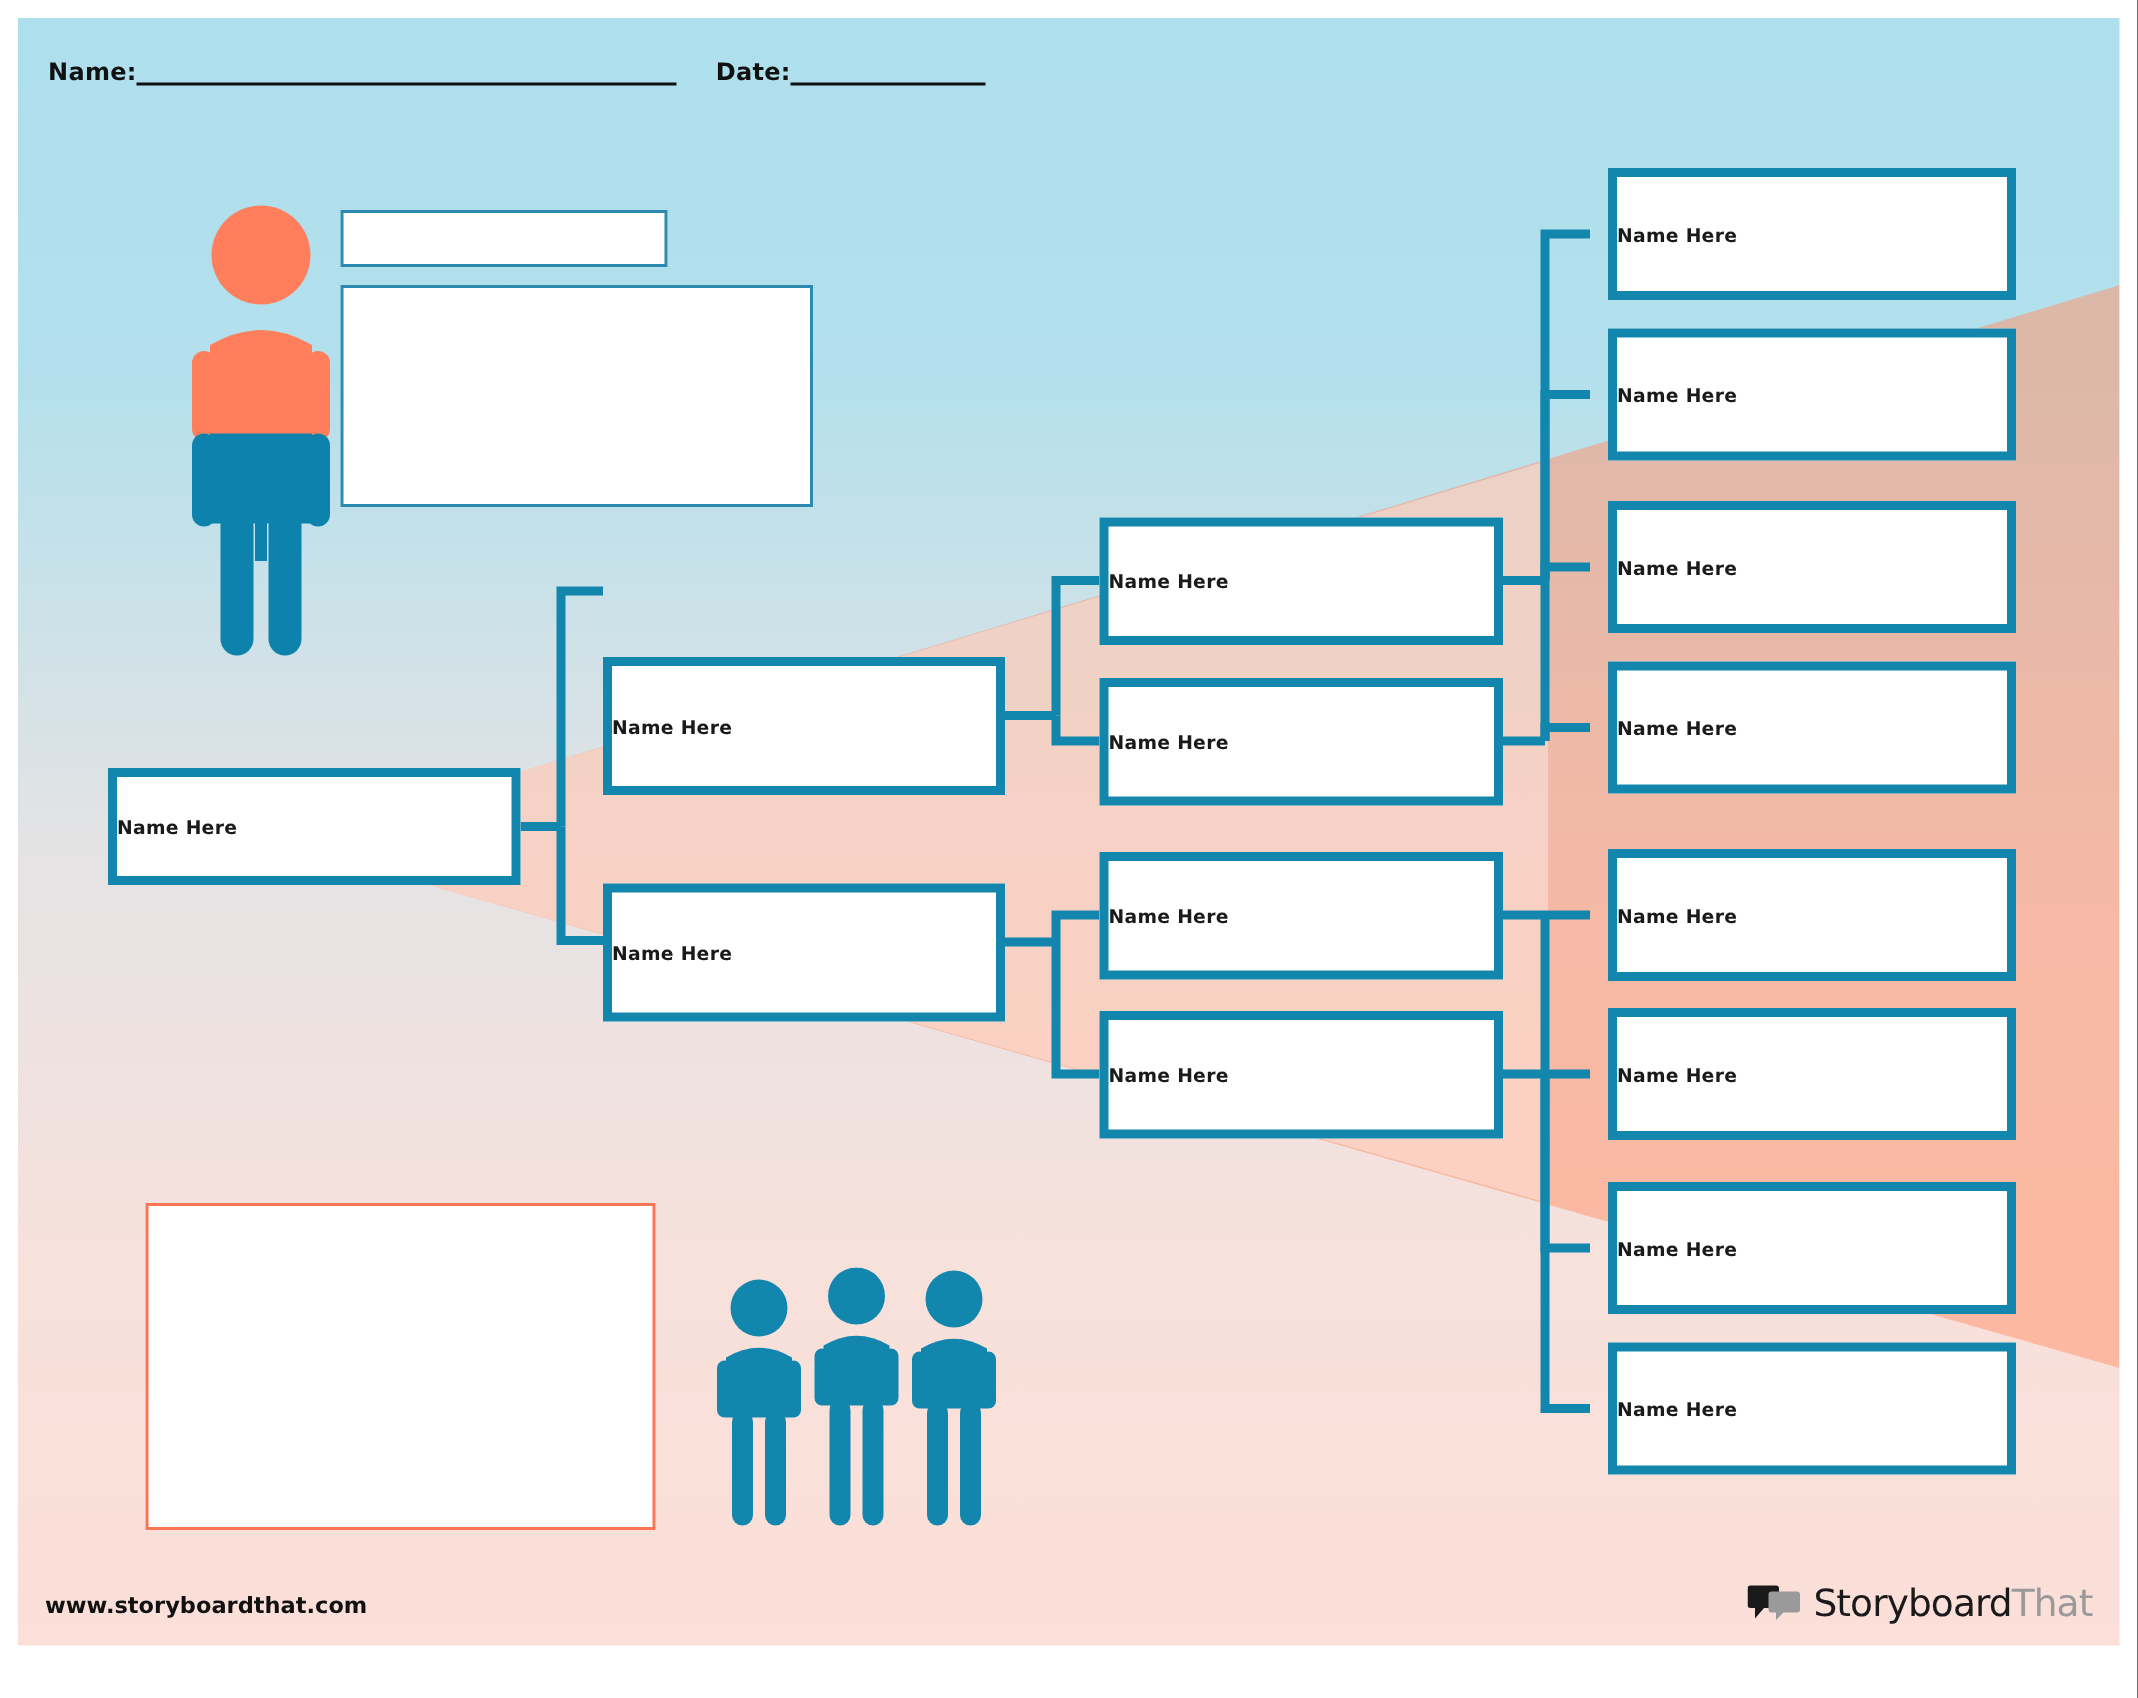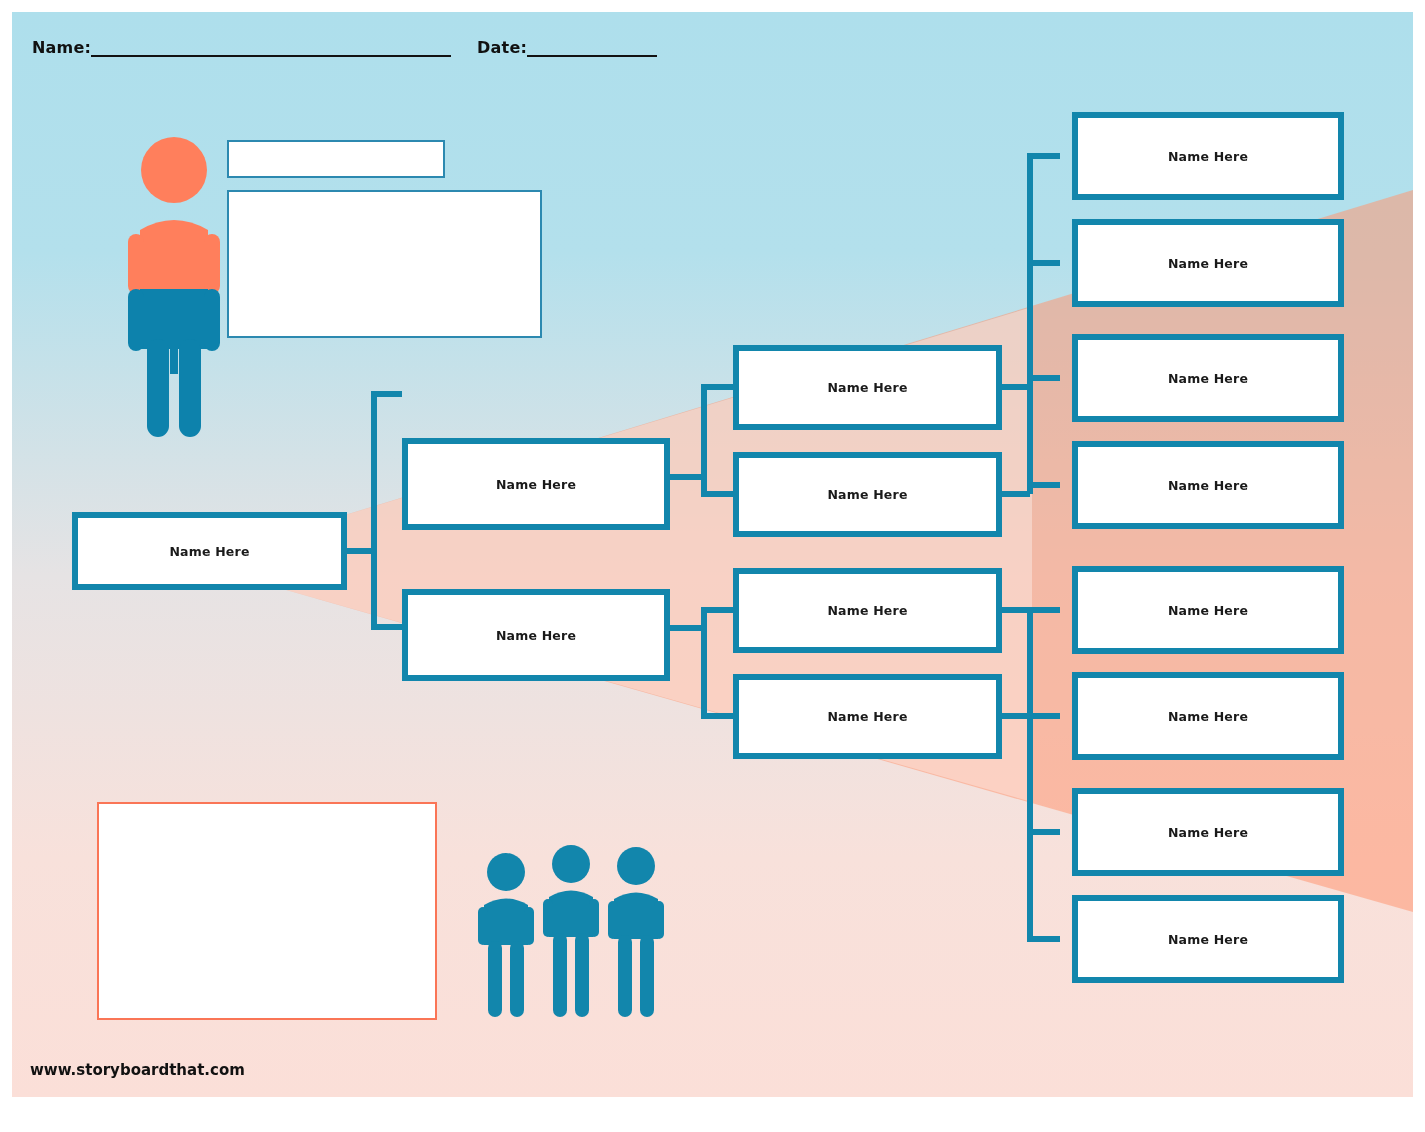--- a/index.html
+++ b/index.html
@@ -83,21 +83,20 @@
   .logo-text .g { color: #9A9A9A; }
 
   
   .node {
     position: absolute;
     background: #FFFFFF;
     border: 6px solid #1286AC;
     box-sizing: border-box;
     display: flex;
     align-items: center;
-    justify-content: center;
     z-index: 5;
   }
   .node span {
     font-size: 12.5px;
     font-weight: bold;
     color: #1A1A1A;
     letter-spacing: .2px;
   }
 
   .tbox {
@@ -266,15 +265,22 @@
       <span>Name Here</span>
     </div>
     <div class="node" style="left:1060px; top:776px; width:272px; height:88px;">
       <span>Name Here</span>
     </div>
     <div class="node" style="left:1060px; top:883px; width:272px; height:88px;">
       <span>Name Here</span>
     </div>
 
     <div class="footer-url">www.storyboardthat.com</div>
+    <div class="logo">
+      <svg width="36" height="27" viewBox="0 0 36 27">
+        <path d="M2,2 h17 a2,2 0 0 1 2,2 v11 a2,2 0 0 1 -2,2 h-8 l-6,7 v-7 h-3 a2,2 0 0 1 -2,-2 v-11 a2,2 0 0 1 2,-2 z" fill="#1A1A1A"></path>
+        <path d="M16,6 h17 a2,2 0 0 1 2,2 v10 a2,2 0 0 1 -2,2 h-9 l-5,5 v-5 h-3 a2,2 0 0 1 -2,-2 v-10 a2,2 0 0 1 2,-2 z" fill="#9A9A9A"></path>
+      </svg>
+      <div class="logo-text"><span class="b">Storyboard</span><span class="g">That</span></div>
+    </div>
 
   </div>
 </div>
 
 </body></html>

